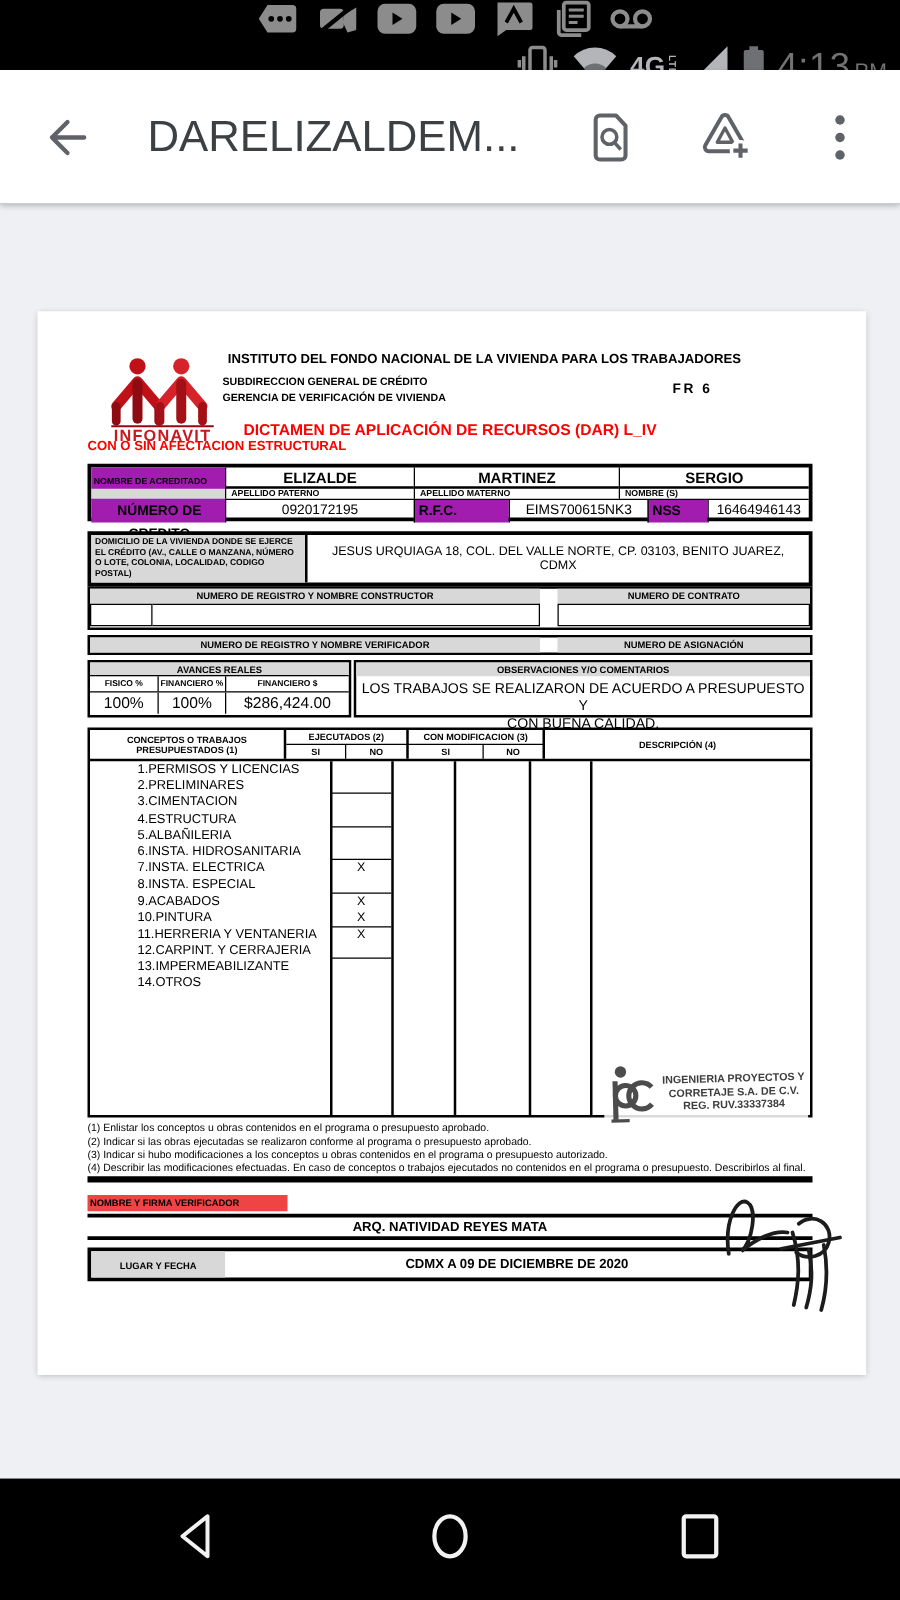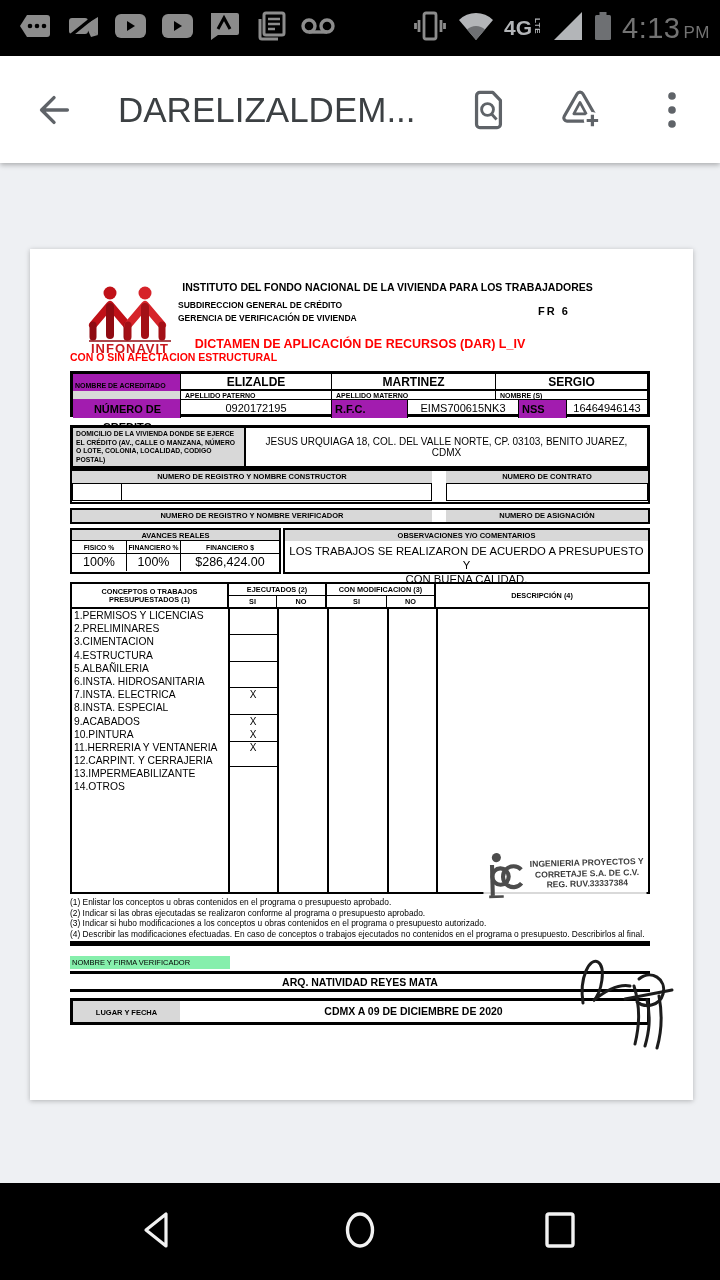--- a/index.html
+++ b/index.html
@@ -1,21 +1,21 @@
 <!DOCTYPE html>
 <html><head>
 <meta charset="utf-8">
 <style>
   * { box-sizing: border-box; margin: 0; padding: 0; }
   html,body { width:720px; height:1280px; }
   body { font-family:"Liberation Sans", sans-serif; background:#000; overflow:hidden; }
   .screen { position:relative; width:720px; height:1280px; background:#000; }
 
   
-  .status-bar { position:relative; height:56px; background:#000; display:flex; align-items:center; padding:0 10px; }
+  .status-bar { position:relative; height:56px; background:#000; display:flex; align-items:center; padding:0 10px;flex-direction:column; }
   .sb-left { display:flex; align-items:center; gap:14px; margin-left:8px; }
   .sb-right { display:flex; align-items:center; gap:10px; margin-left:auto; }
   .sb-time { font-size:29px; color:#737373; letter-spacing:0.5px; }
   .sb-time .mer { font-size:17px; margin-left:3px; }
   .net-4g { font-size:21px; font-weight:bold; color:#b3b5b8; display:flex; align-items:flex-start; }
   .net-4g .lte { font-size:8px; letter-spacing:0.5px; writing-mode:vertical-rl; margin-left:1px; margin-top:2px; color:#b3b5b8;}
 
   
   .app-bar { position:relative; height:107px; background:#fff; display:flex; align-items:center; box-shadow:0 2px 5px rgba(0,0,0,0.28); z-index:5; }
   .app-title { font-size:35px; color:#3c4043; margin-left:42px; flex:1; white-space:nowrap; overflow:hidden; }
@@ -90,38 +90,38 @@
   .t4-head { display:grid; grid-template-columns:157px 48px 50px 60px 49px 1fr; grid-template-rows:12px 11px; border-bottom:2px solid #000; }
   .t4-head .hc { font-size:7.3px; font-weight:bold; text-align:center; display:flex; align-items:center; justify-content:center; }
   .hc-col1 { grid-row:1/3; grid-column:1; border-right:2px solid #000; line-height:8.5px; padding-top:1px;}
   .hc-ej { grid-column:2/4; border-right:2px solid #000; border-bottom:1px solid #000;}
   .hc-mod { grid-column:4/6; border-right:2px solid #000; border-bottom:1px solid #000;}
   .hc-desc { grid-row:1/3; grid-column:6; }
   .hc-si1 { grid-column:2; border-right:1.5px solid #000; }
   .hc-no1 { grid-column:3; border-right:2px solid #000; }
   .hc-si2 { grid-column:4; border-right:1.5px solid #000; }
   .hc-no2 { grid-column:5; border-right:2px solid #000; }
-  .t4-body { position:relative; height:284px; }
+  .t4-body { position:relative; height:284px;margin-left:36px; }
   .vline { position:absolute; top:0; bottom:0; background:#000; }
   .v1{left:155.5px;width:2px;} .v2{left:205px;width:1.5px;} .v3{left:255px;width:2px;} .v4{left:315px;width:1.5px;} .v5{left:364px;width:2px;}
   .crow { display:grid; grid-template-columns:157px 48px 50px 60px 49px 1fr; height:13.2px; }
   .crow .lab { font-size:10.3px; line-height:13.2px; padding-left:2px; white-space:nowrap; }
   .crow .si { font-size:10px; text-align:center; line-height:13px; }
   .crow.sep .si { border-bottom:1.5px solid #000; }
 
   
   .stamp { position:absolute; right:2px; bottom:-8px; display:flex; align-items:center; transform:rotate(-1.5deg); background:rgba(255,255,255,0.85); padding:1px 2px; }
   .stamp-txt { margin-left:5px; font-size:8.6px; font-weight:bold; color:#3d3d3d; line-height:10.5px; text-align:center; }
 
   
   .footnotes { margin-top:3px; font-size:8.4px; line-height:10.6px; }
   .blackbar { height:5px; background:#000; margin-top:2px; }
 
   
-  .firma-label { margin-top:10px; width:160px; background:#86efac; font-size:7.5px; font-weight:normal; padding:2px 2px; }
+  .firma-label { margin-top:10px; width:160px; background:#ef4444; font-size:7.5px; font-weight:bold; padding:2px 2px; }
   .firma-line { margin-top:2px; border-top:3px solid #000; border-bottom:3px solid #000; height:21px; }
   .firma-name { text-align:center; font-size:10.5px; font-weight:bold; line-height:17px; }
   .lugar { display:flex; border:3px solid #000; height:27px; margin-top:6px; align-items:stretch; }
   .lugar-label { width:107px; background:#d8d8d8; font-size:7.5px; font-weight:bold; text-align:center; padding-top:7px; }
   .lugar-val { flex:1; text-align:center; font-size:10.5px; font-weight:bold; line-height:21px; }
 
   .signature { position:absolute; left:545px; top:690px; z-index:6; }
 
   
   .nav-bar { position:absolute; left:0; bottom:0; width:720px; height:97px; background:#000; display:flex; align-items:center; justify-content:center; gap:152px; }

